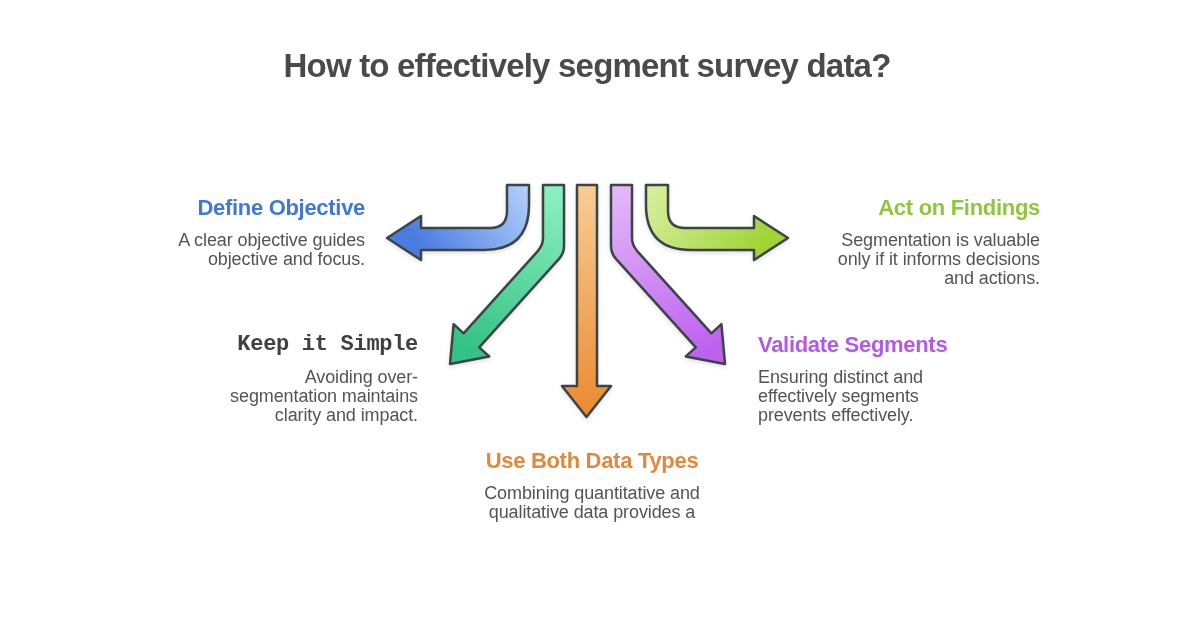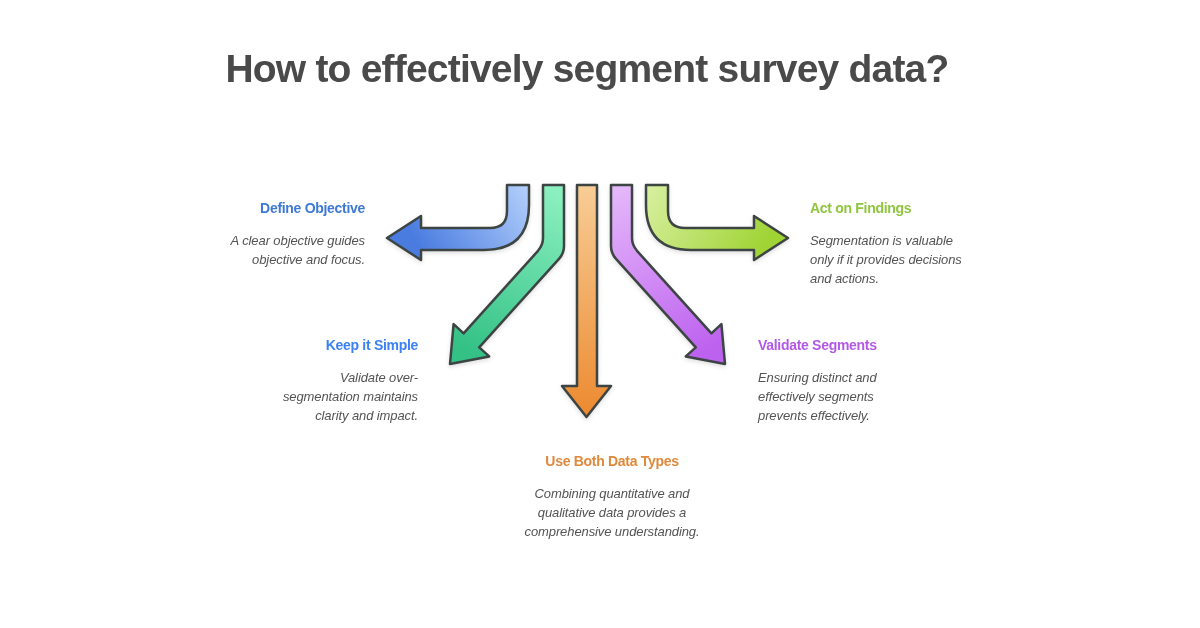--- a/index.html
+++ b/index.html
@@ -4,41 +4,41 @@
 <style>
   html,body{margin:0;padding:0;}
   body{
     width:1200px;height:628px;background:#ffffff;overflow:hidden;
     font-family:"Liberation Sans","DejaVu Sans",sans-serif;
     position:relative;
   }
   .canvas{position:absolute;left:0;top:0;width:1200px;height:628px;background:#ffffff;}
   .title{
     position:absolute;left:0;top:47px;width:1174px;
-    text-align:center;font-size:39px;font-weight:700;letter-spacing:-0.8px;
+    text-align:center;font-size:33px;font-weight:700;letter-spacing:-0.8px;
     color:#4a4a4a;
   }
   .arrows-svg{position:absolute;left:0;top:0;}
   .arrows-svg path{filter:drop-shadow(0 2px 2px rgba(80,80,80,0.18));}
   .block{position:absolute;}
   .block h2{
-    margin:0 0 10px 0;font-size:14px;font-weight:700;letter-spacing:-0.3px;
+    margin:0 0 10px 0;font-size:22px;font-weight:700;letter-spacing:-0.3px;
     line-height:26px;
   }
   .block .body{
-    font-size:13px;line-height:19px;letter-spacing:-0.1px;color:#545454;font-style:italic;
+    font-size:18px;line-height:19px;letter-spacing:-0.1px;color:#545454;
   }
   .align-right{text-align:right;}
   .align-left{text-align:left;}
   .align-center{text-align:center;}
   #b-define{top:195px;right:835px;width:220px;}
-  #b-act{top:195px;left:810px;width:230px;}
+  #b-act{top:195px;left:810px;width:230px;text-align:right;}
   #b-keep{top:332px;right:782px;width:220px;}
   #b-validate{top:332px;left:758px;width:220px;}
-  #b-use{top:448px;left:452px;width:320px;}
+  #b-use{top:448px;left:432px;width:320px;}
 </style>
 </head>
 <body>
 
 <div class="canvas">
 
   <div class="title" style="color: rgb(74, 74, 74);">How to effectively segment survey data?</div>
 
   <svg class="arrows-svg" width="1200" height="628" viewBox="0 0 1200 628">
     <defs>
@@ -80,45 +80,44 @@
     <div class="body">
       <div>A clear objective guides</div>
       <div>objective and focus.</div>
     </div>
   </div>
 
   <div id="b-act" class="block align-left">
     <h2 style="color: rgb(143, 198, 62);">Act on Findings</h2>
     <div class="body">
       <div>Segmentation is valuable</div>
-      <div>only if it provides decisions</div>
+      <div>only if it informs decisions</div>
       <div>and actions.</div>
     </div>
   </div>
 
   <div id="b-keep" class="block align-right">
-    <h2 style="color: #3b82f6;">Keep it Simple</h2>
+    <h2 style="color: #404040; font-family: Liberation Mono, monospace;">Keep it Simple</h2>
     <div class="body">
-      <div>Validate over-</div>
+      <div>Avoiding over-</div>
       <div>segmentation maintains</div>
       <div>clarity and impact.</div>
     </div>
   </div>
 
   <div id="b-validate" class="block align-left">
     <h2 style="color: rgb(178, 89, 232);">Validate Segments</h2>
     <div class="body">
       <div>Ensuring distinct and</div>
       <div>effectively segments</div>
       <div>prevents effectively.</div>
     </div>
   </div>
 
   <div id="b-use" class="block align-center">
     <h2 style="color: rgb(224, 137, 60);">Use Both Data Types</h2>
     <div class="body">
       <div>Combining quantitative and</div>
       <div>qualitative data provides a</div>
-      <div>comprehensive understanding.</div>
     </div>
   </div>
 
 </div>
 
 </body></html>

